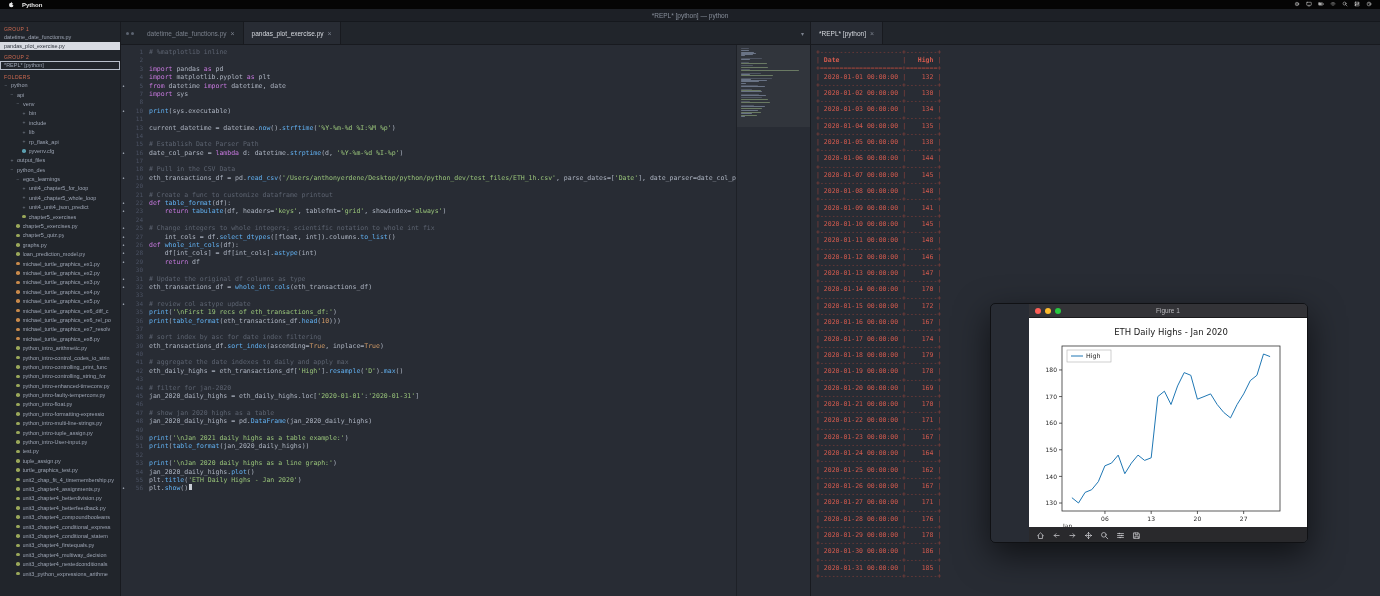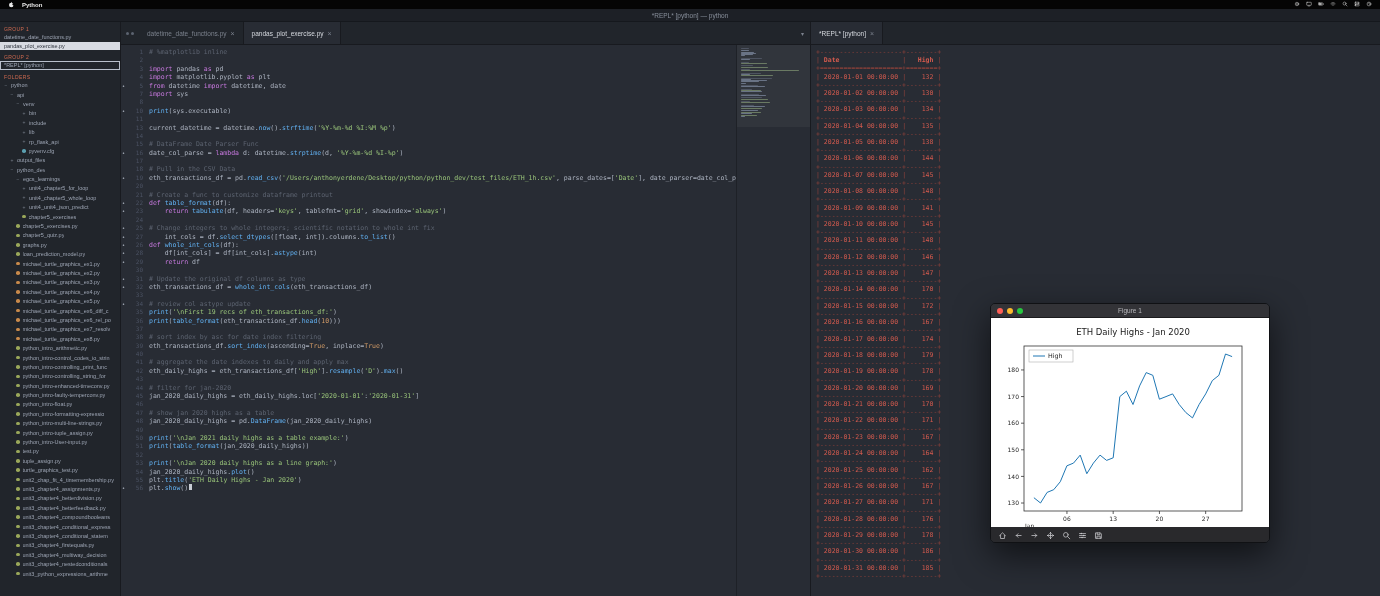--- a/index.html
+++ b/index.html
@@ -70,21 +70,21 @@
   .repl{flex:1;overflow:hidden;padding:3px 0 0 5px;font-family:"DejaVu Sans Mono",monospace;font-size:6.5px;line-height:8.2px;white-space:pre;}
   .r-line{height:8.2px;}
   .tb{color:#94namespace;color:#94423a;}
   .td,.tv{color:#d25a4e;}
   .th{color:#d25a4e;font-weight:bold;}
   .r-footer{margin-top:17px;color:#aab1bd;height:8.2px;}
   .hl-as{background:#cc4237;color:#fff;padding:0 1px;}
 
   
   .figure-window{position:absolute;left:990px;top:303px;width:278px;border-radius:5px;overflow:hidden;
-    box-shadow:0 12px 34px rgba(0,0,0,.6);border:1px solid rgba(0,0,0,.6);}
+    box-shadow:0 12px 34px rgba(0,0,0,.6);border:1px solid rgba(0,0,0,.6);padding-left:38px;}
   .fig-titlebar{height:13px;background:#333337;border-bottom:1px solid #1b1b1d;display:flex;align-items:center;position:relative;}
   .lights{display:flex;gap:4px;padding-left:6px;z-index:2;}
   .light{width:6px;height:6px;border-radius:50%;}
   .light.red{background:#ff5f57;}
   .light.yellow{background:#febc2e;}
   .light.green{background:#28c840;}
   .fig-title{position:absolute;left:0;right:0;text-align:center;color:#b8b8bc;font-size:6.5px;}
   .fig-canvas{height:209px;background:#ffffff;}
   .fig-toolbar{height:15px;background:#29292c;display:flex;align-items:center;gap:7px;padding:0 7px;color:#c9c9cd;}
 </style>
@@ -388,21 +388,21 @@
             <div class="code-row"><span class="gutter">2</span><span class="code-text"><span class="code-inner"></span></span></div>
             <div class="code-row"><span class="gutter">3</span><span class="code-text"><span class="code-inner"><span class="k">import</span> pandas <span class="k">as</span> pd</span></span></div>
             <div class="code-row"><span class="gutter">4</span><span class="code-text"><span class="code-inner"><span class="k">import</span> matplotlib.pyplot <span class="k">as</span> plt</span></span></div>
             <div class="code-row"><span class="gutter">5<span class="marker">•</span></span><span class="code-text"><span class="code-inner boxed"><span class="k">from</span> datetime <span class="k">import</span> datetime, date</span></span></div>
             <div class="code-row"><span class="gutter">7</span><span class="code-text"><span class="code-inner"><span class="k">import</span> sys</span></span></div>
             <div class="code-row"><span class="gutter">8</span><span class="code-text"><span class="code-inner"></span></span></div>
             <div class="code-row"><span class="gutter">10<span class="marker">•</span></span><span class="code-text"><span class="code-inner boxed"><span class="f">print</span>(sys.executable)</span></span></div>
             <div class="code-row"><span class="gutter">11</span><span class="code-text"><span class="code-inner"></span></span></div>
             <div class="code-row"><span class="gutter">13</span><span class="code-text"><span class="code-inner">current_datetime = datetime.<span class="f">now</span>().<span class="f">strftime</span>(<span class="s">'%Y-%m-%d %I:%M %p'</span>)</span></span></div>
             <div class="code-row"><span class="gutter">14</span><span class="code-text"><span class="code-inner"></span></span></div>
-            <div class="code-row"><span class="gutter">15</span><span class="code-text"><span class="code-inner"><span class="c"># DataFrame Date Parser Func</span></span></span></div>
+            <div class="code-row"><span class="gutter">15</span><span class="code-text"><span class="code-inner"><span class="c"># Establish Date Parser Path</span></span></span></div>
             <div class="code-row"><span class="gutter">16<span class="marker">•</span></span><span class="code-text"><span class="code-inner boxed">date_col_parse = <span class="k">lambda</span> d: datetime.<span class="f">strptime</span>(d, <span class="s">'%Y-%m-%d %I-%p'</span>)</span></span></div>
             <div class="code-row"><span class="gutter">17</span><span class="code-text"><span class="code-inner"></span></span></div>
             <div class="code-row"><span class="gutter">18</span><span class="code-text"><span class="code-inner"><span class="c"># Pull in the CSV Data</span></span></span></div>
             <div class="code-row"><span class="gutter">19<span class="marker">•</span></span><span class="code-text"><span class="code-inner boxed">eth_transactions_df = pd.<span class="f">read_csv</span>(<span class="s">'/Users/anthonyerdene/Desktop/python/python_dev/test_files/ETH_1h.csv'</span>, parse_dates=[<span class="s">'Date'</span>], date_parser=date_col_parse, index_col=[])</span></span></div>
             <div class="code-row"><span class="gutter">20</span><span class="code-text"><span class="code-inner"></span></span></div>
             <div class="code-row"><span class="gutter">21</span><span class="code-text"><span class="code-inner"><span class="c"># Create a func to customize dataframe printout</span></span></span></div>
             <div class="code-row"><span class="gutter">22<span class="marker">•</span></span><span class="code-text"><span class="code-inner boxed"><span class="k">def</span> <span class="f">table_format</span>(df):</span></span></div>
             <div class="code-row"><span class="gutter">23<span class="marker">•</span></span><span class="code-text"><span class="code-inner boxed">    <span class="k">return</span> <span class="f">tabulate</span>(df, headers=<span class="s">'keys'</span>, tablefmt=<span class="s">'grid'</span>, showindex=<span class="s">'always'</span>)</span></span></div>
             <div class="code-row"><span class="gutter">24</span><span class="code-text"><span class="code-inner"></span></span></div>
             <div class="code-row"><span class="gutter">25<span class="marker">•</span></span><span class="code-text"><span class="code-inner boxed"><span class="c"># Change integers to whole integers; scientific notation to whole int fix</span></span></span></div>

